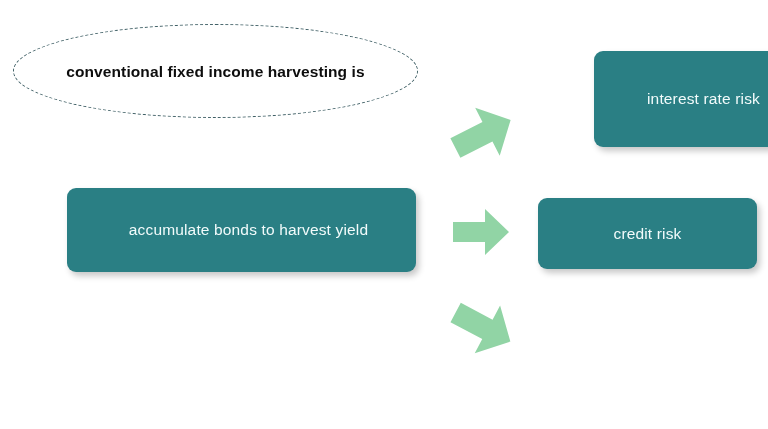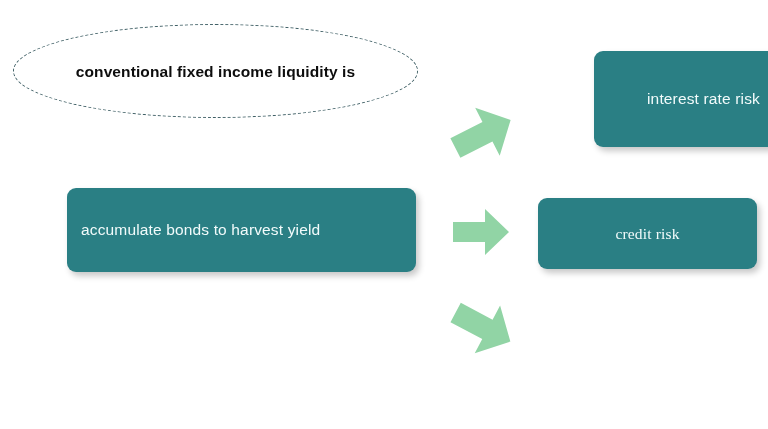--- a/index.html
+++ b/index.html
@@ -65,36 +65,35 @@
   }
 
   #box-source {
     left: 67px;
     top: 188px;
     width: 349px;
     height: 84px;
     padding-left: 14px;
   }
   #box-source .box-label {
-    text-align: left;
+    text-align: center;
   }
 
   #box-interest {
     left: 562px;
     top: 51px;
     width: 219px;
     height: 96px;
     margin-left: 32px;
   }
   #box-credit {
     left: 538px;
     top: 198px;
     width: 219px;
     height: 71px;
-    font-family: Liberation Serif, serif;
   }
   #box-liquidity {
     left: 538px;
     top: 344px;
     width: 219px;
     height: 69px;
   }
   #box-interest .box-label,
   #box-credit .box-label,
   #box-liquidity .box-label {
@@ -131,21 +130,21 @@
     height: 66px;
     transform: rotate(28deg);
   }
 </style>
 </head>
 <body>
 
 <div id="canvas">
 
   <div class="ellipse-callout">
-    <div class="ellipse-line">conventional fixed income liquidity is</div>
+    <div class="ellipse-line">conventional fixed income harvesting is</div>
   </div>
 
   <div class="teal-box" id="box-source">
     <span class="box-label">accumulate bonds to harvest yield</span>
   </div>
 
   <div class="arrow" id="arrow-top">
     <svg viewBox="0 0 66 66" xmlns="http://www.w3.org/2000/svg" aria-hidden="true">
       <polygon points="2,22 38,22 38,6 64,33 38,60 38,44 2,44" fill="#91d4a5"></polygon>
     </svg>

